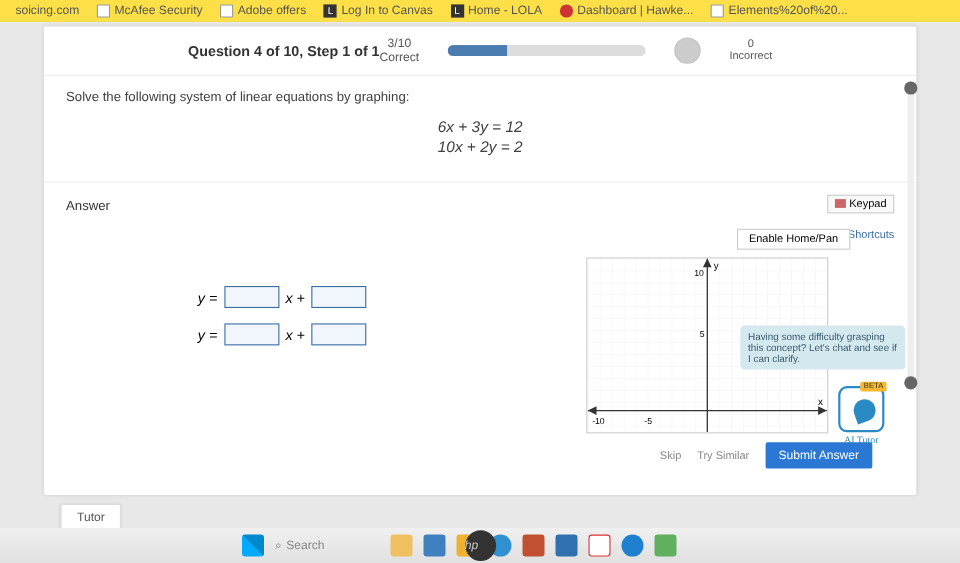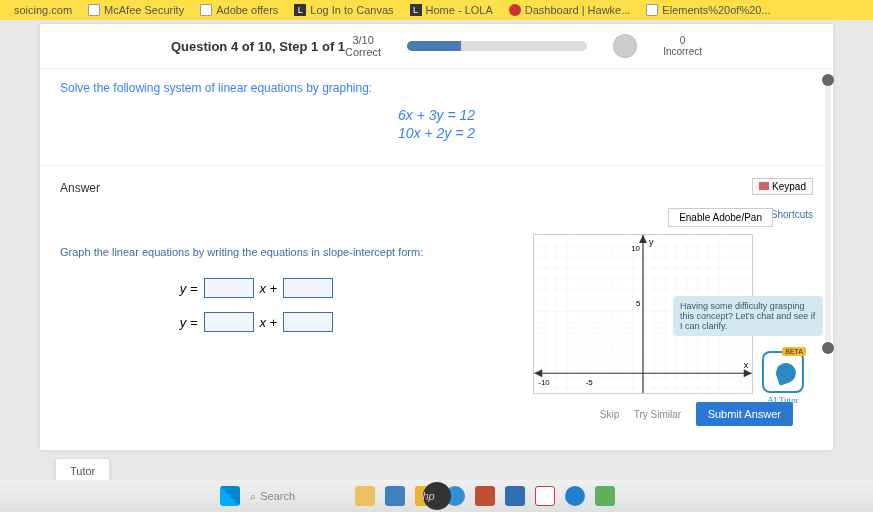--- a/index.html
+++ b/index.html
@@ -15,21 +15,21 @@
 
 .q-header { display: flex; align-items: center; justify-content: center; padding: 10px 16px; border-bottom: 1px solid #eee; }
 .q-header .left { font-size: 13px; font-weight: bold; color: #333; }
 .q-header .mid { display: flex; align-items: center; gap: 26px; }
 .score { font-size: 11px; text-align: center; color: #555; line-height: 1.1; }
 .prog { width: 180px; height: 10px; background: #ddd; border-radius: 5px; overflow: hidden; }
 .prog .fill { height: 100%; background: #4a7caf; width: 30%; }
 .timer-ico { width: 24px; height: 24px; border-radius: 50%; background: radial-gradient(circle,#ccc 60%,#999 100%); }
 .incorrect { text-align: center; font-size: 10px; color: #555; }
 
-.q-body { padding: 12px 20px; font-size: 12px; color: #3b82f6; }
+.q-body { padding: 12px 20px; font-size: 12px; color: #404040; }
 .eq-block { text-align: center; margin: 12px 0; font-family: 'Times New Roman', serif; font-size: 14px; font-style: italic; }
 .eq-block div { margin: 2px 0; }
 
 .answer-section { border-top: 1px solid #eee; padding: 12px 20px; position: relative; }
 .answer-label { font-size: 12px; color: #333; display: inline-block; }
 .keypad-area { position: absolute; right: 20px; top: 10px; text-align: right; }
 .keypad-btn { font-size: 10px; border: 1px solid #ccc; padding: 2px 6px; background: #f9f9f9; display: inline-flex; align-items: center; gap: 3px; }
 .kb-short { font-size: 10px; color: #3a6ea5; margin-top: 14px; }
 
 .answer-content { display: flex; gap: 20px; margin-top: 20px; }
@@ -132,37 +132,36 @@
     <div class="keypad-area">
       <span class="keypad-btn">
         <span style="width:10px;height:8px;background:#c66;display:inline-block"></span>
         <span>Keypad</span>
       </span>
       <div class="kb-short">Keyboard Shortcuts</div>
     </div>
 
     <div class="answer-content">
       <div class="left-form">
-        <div class="instruction">Graph the linear equations by writing the equations in slope-intercept form:</div>
         <div class="eq-input">
           <span>y  =</span>
           <input style="">
           <span>x  +</span>
           <input style="">
         </div>
         <div class="eq-input">
           <span>y  =</span>
           <input style="">
           <span>x  +</span>
           <input style="">
         </div>
       </div>
 
       <div class="graph-area">
-        <button class="zoom-btn">Enable Adobe/Pan</button>
+        <button class="zoom-btn">Enable Home/Pan</button>
         <div class="graph">
           <svg viewBox="0 0 220 160">
             <defs>
               <pattern id="grid" width="11" height="11" patternUnits="userSpaceOnUse">
                 <path d="M 11 0 L 0 0 0 11" fill="none" stroke="#e5e5e5" stroke-width="0.5"></path>
               </pattern>
             </defs>
             <rect width="220" height="160" fill="url(#grid)"></rect>
             <line x1="110" y1="0" x2="110" y2="160" stroke="#333" stroke-width="1.2"></line>
             <line x1="0" y1="140" x2="220" y2="140" stroke="#333" stroke-width="1.2"></line>

